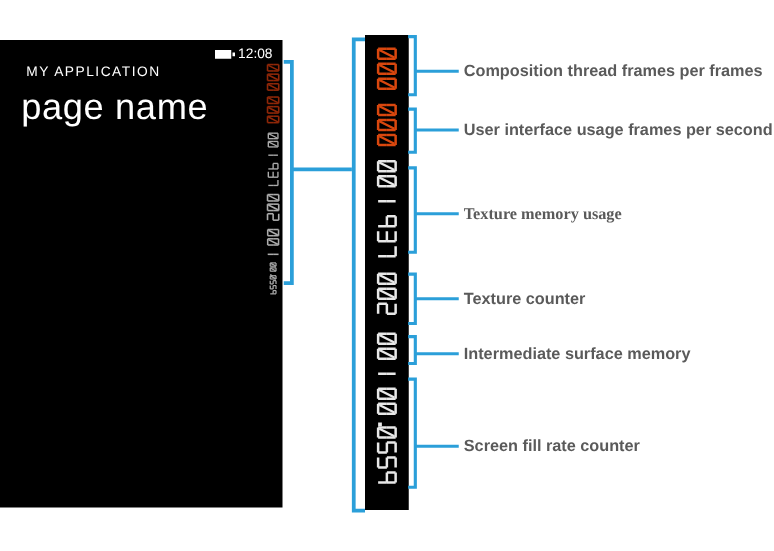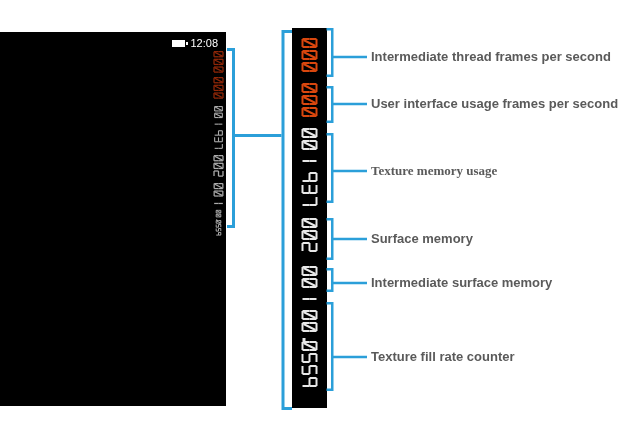--- a/index.html
+++ b/index.html
@@ -40,20 +40,22 @@
   }
 </style>
 </head>
 <body>
 
 <div class="phone">
   <div class="statusbar">
     <div class="battery"></div>
     <div class="statustime">12:08</div>
   </div>
+  <div class="apptitle">MY APPLICATION</div>
+  <div class="pagetitle">page name</div>
 </div>
 
 <div class="bigcolumn"></div>
 
 <svg class="overlay" width="619" height="441" viewBox="0 0 619 441">
     <g transform="translate(317.5 38) rotate(90) scale(1)" stroke="#D9470E" fill="none" stroke-width="2">
       <g transform="translate(0 0)">
         <line x1="1" y1="1" x2="9" y2="1"></line>
         <line x1="1" y1="15" x2="9" y2="15"></line>
         <line x1="1" y1="1" x2="1" y2="8"></line>
@@ -469,19 +471,19 @@
     <path d="M332.25 171 H367" stroke="#2B9FD9" stroke-width="2.5" fill="none"></path>
     <path d="M326.5 219.25 H332.25 V258.75 H326.5" stroke="#2B9FD9" stroke-width="2.5" fill="none"></path>
     <path d="M332.25 239 H367" stroke="#2B9FD9" stroke-width="2.5" fill="none"></path>
     <path d="M326.5 269.25 H332.25 V290.75 H326.5" stroke="#2B9FD9" stroke-width="2.5" fill="none"></path>
     <path d="M332.25 283 H367" stroke="#2B9FD9" stroke-width="2.5" fill="none"></path>
     <path d="M326.5 303.25 H332.25 V389.75 H326.5" stroke="#2B9FD9" stroke-width="2.5" fill="none"></path>
     <path d="M332.25 357 H367" stroke="#2B9FD9" stroke-width="2.5" fill="none"></path>
   </svg>
 
 <div id="labels">
-    <div class="callout-label" style="top: 48px;">Intermediate thread frames per second</div>
+    <div class="callout-label" style="top: 48px;">Composition thread frames per frames</div>
     <div class="callout-label" style="top: 95px;">User interface usage frames per second</div>
     <div class="callout-label" style="top: 162px; font-family: Liberation Serif, serif;">Texture memory usage</div>
-    <div class="callout-label" style="top: 230px;">Surface memory</div>
+    <div class="callout-label" style="top: 230px;">Texture counter</div>
     <div class="callout-label" style="top: 274px;">Intermediate surface memory</div>
-    <div class="callout-label" style="top: 348px;">Texture fill rate counter</div>
+    <div class="callout-label" style="top: 348px;">Screen fill rate counter</div>
   </div>
 
 </body></html>

